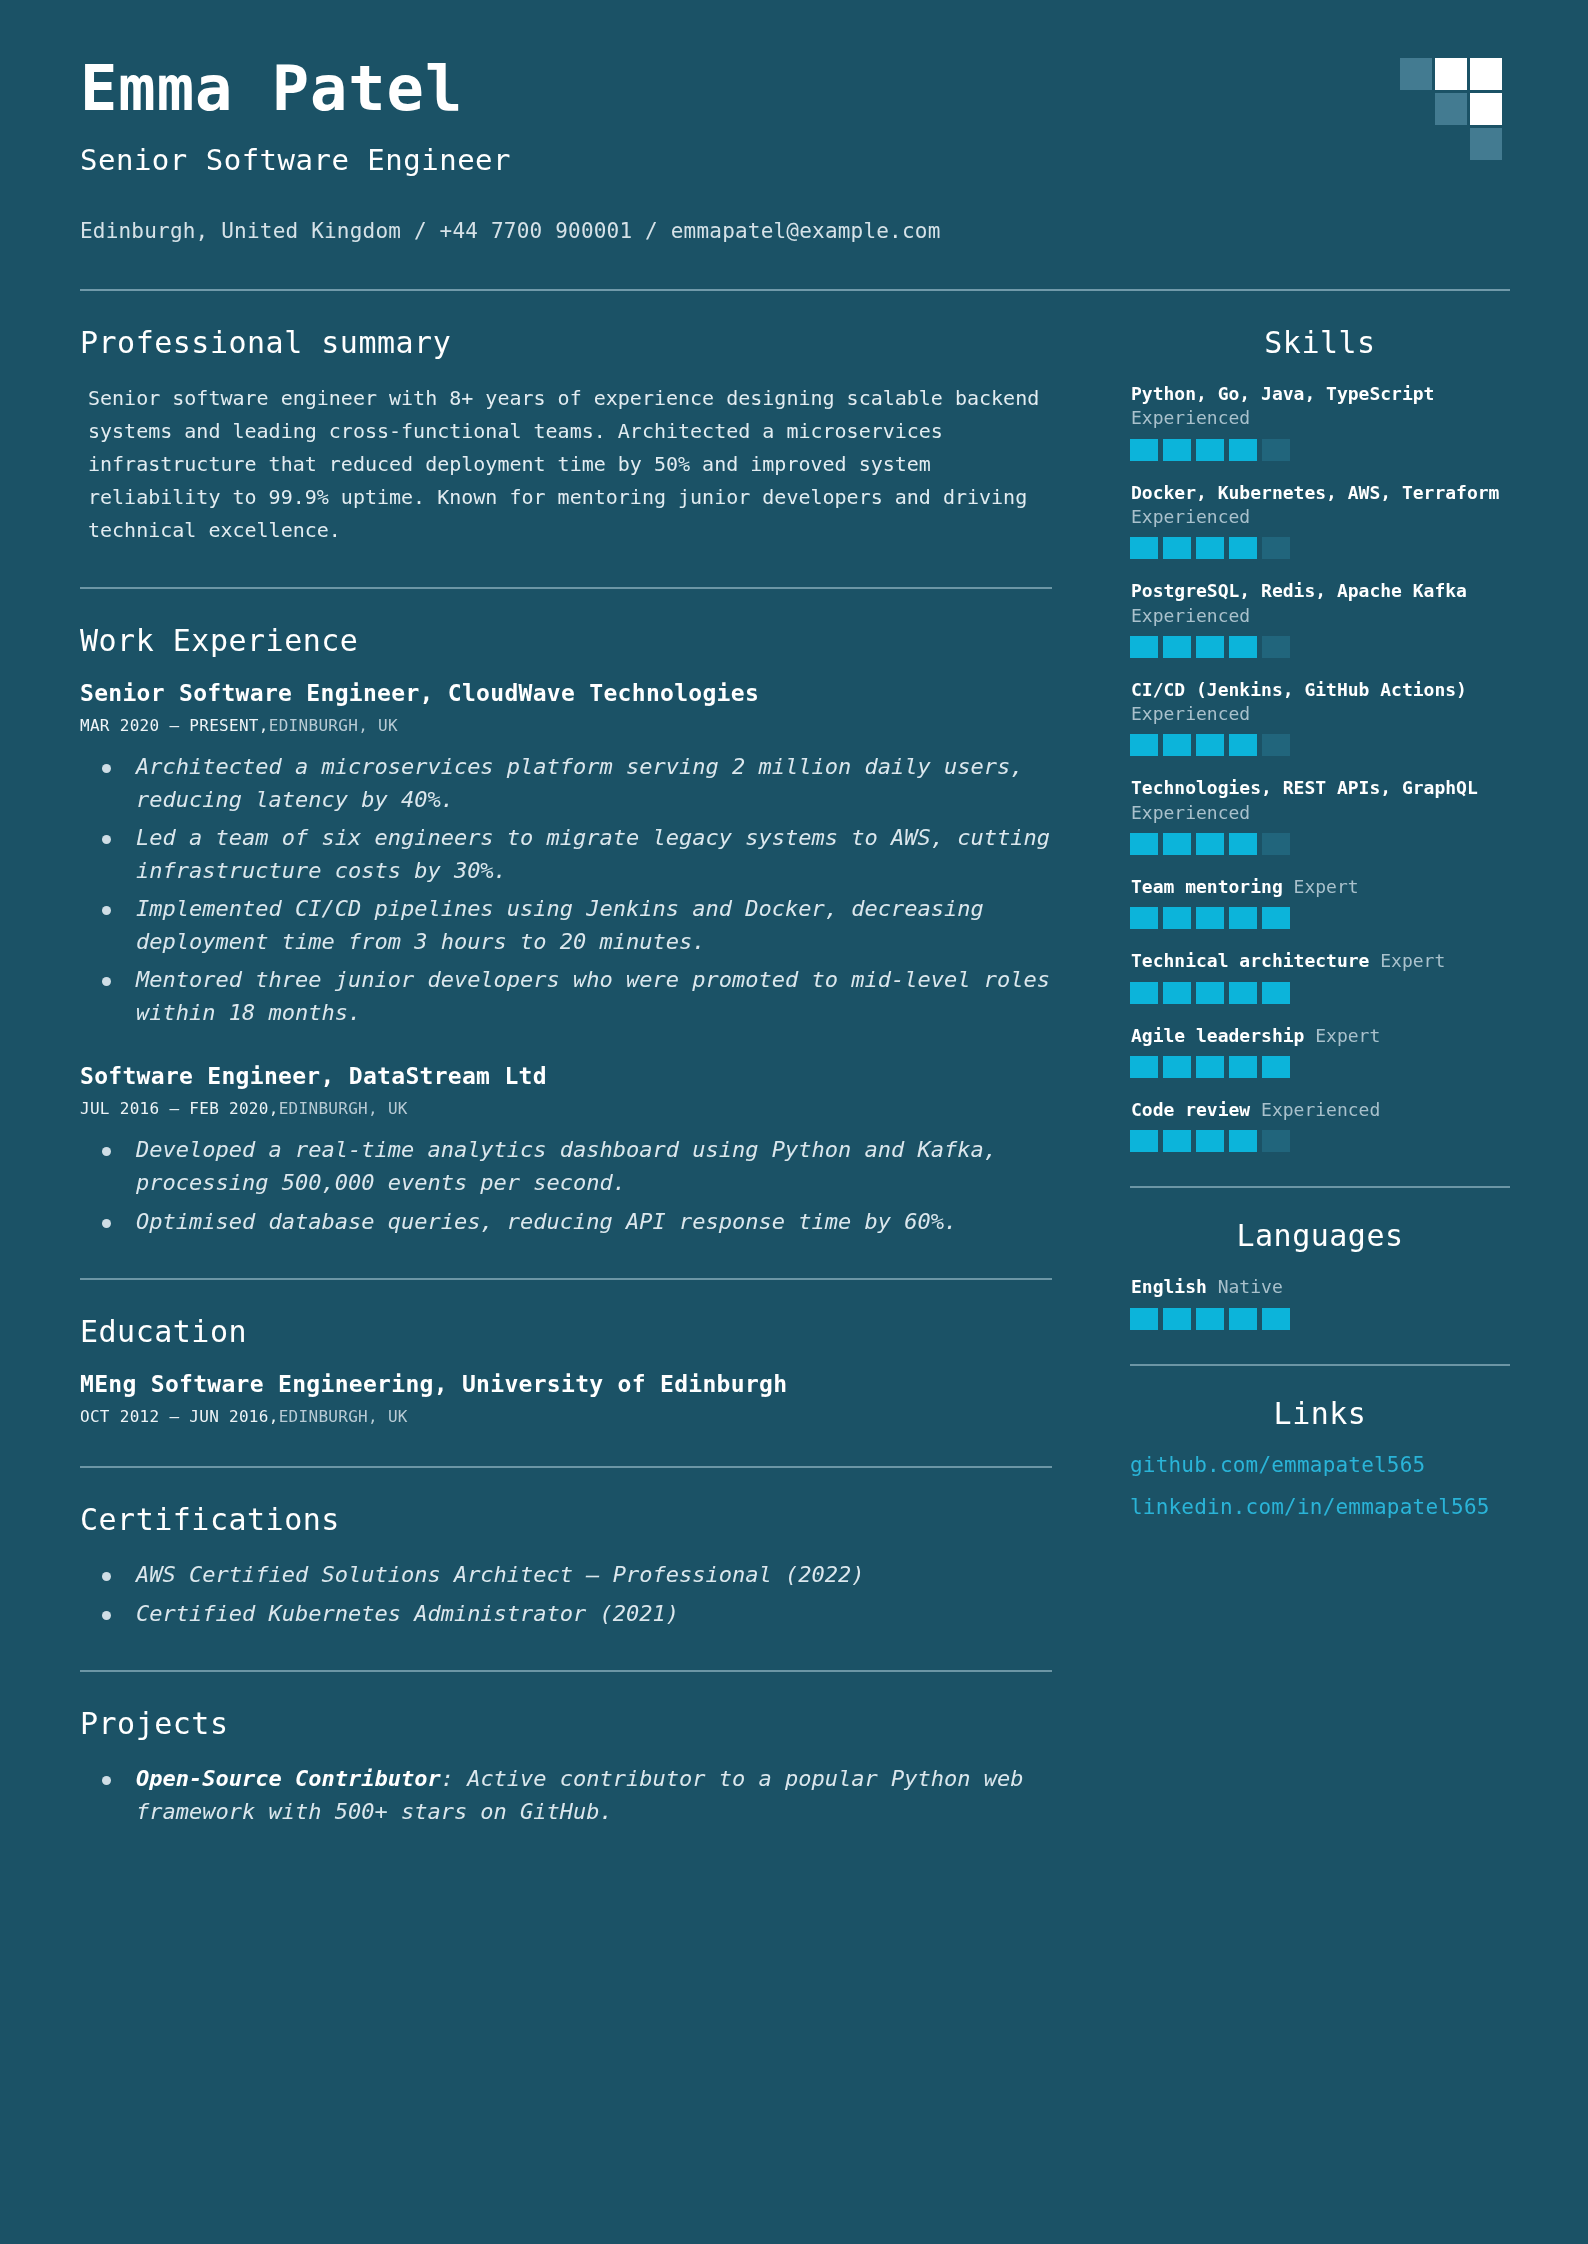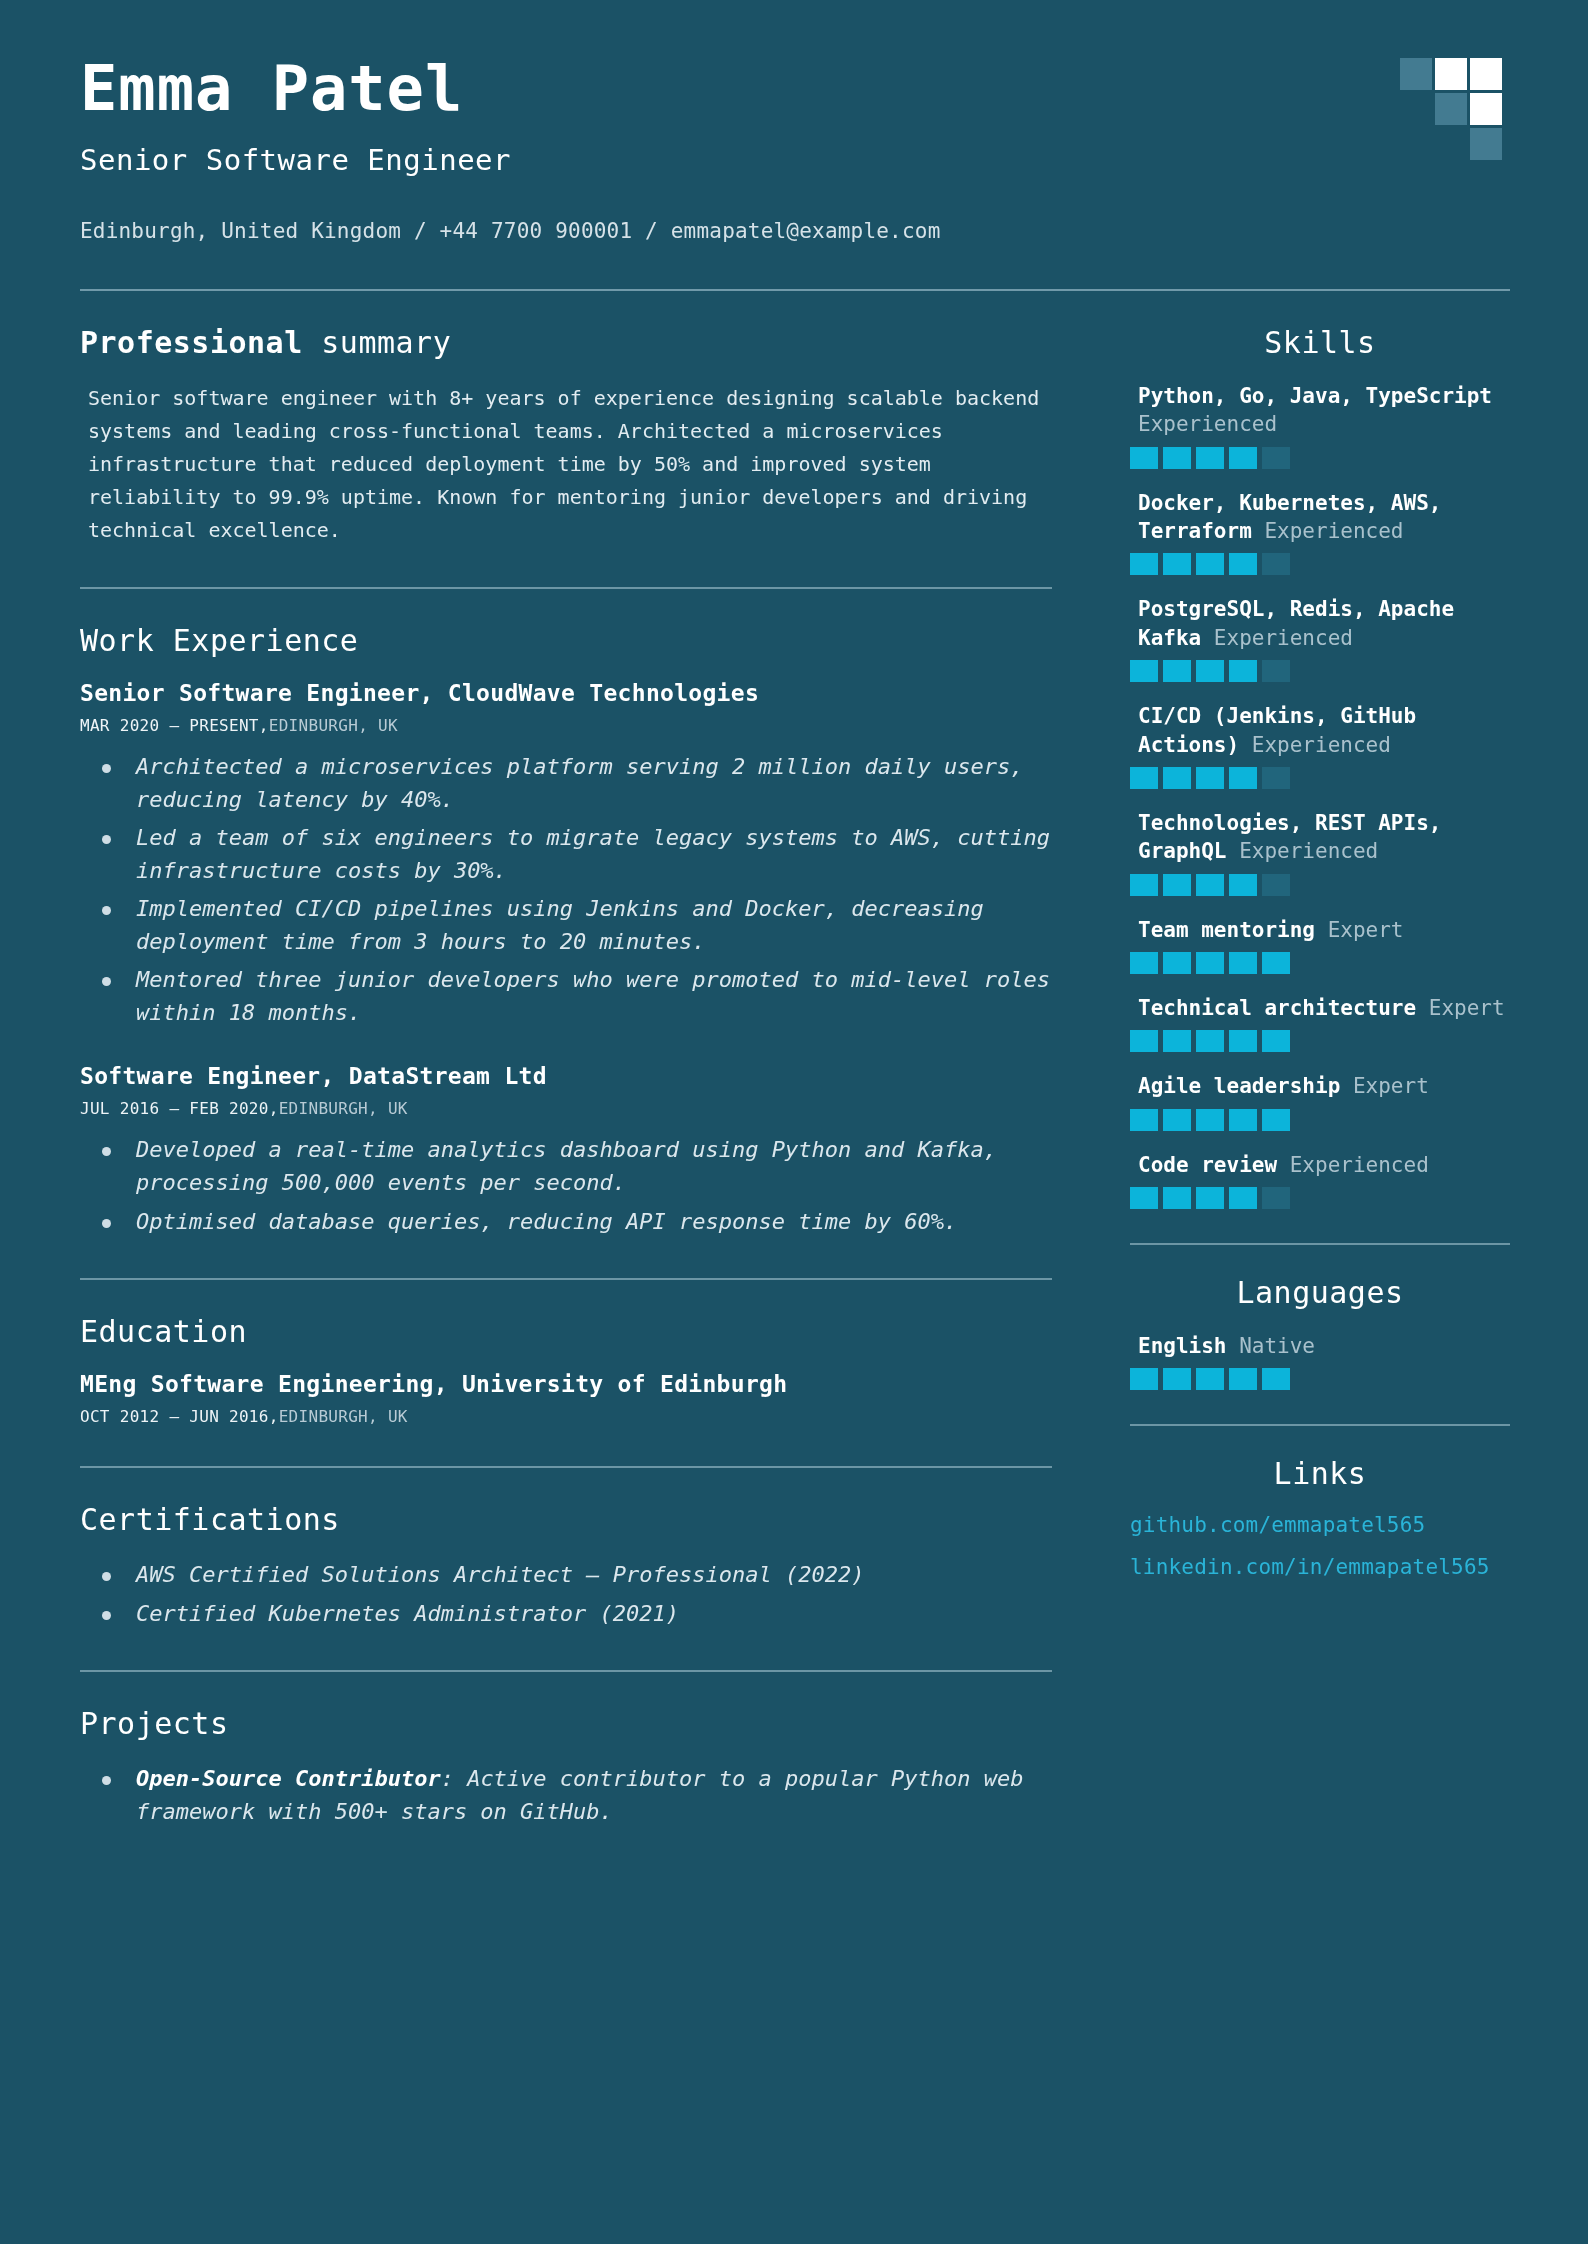--- a/index.html
+++ b/index.html
@@ -94,21 +94,21 @@
   }
 
   
   .sec-title {
     font-size: 30px;
     font-weight: 400;
     letter-spacing: 0.5px;
     color: #ffffff;
     margin: 0 0 22px 0;
   }
-  .sec-title .strong { font-weight: 700; }
+  .sec-title .strong { font-weight: 400; }
   .sec-title .light { font-weight: 400; }
 
   .sec-rule {
     height: 2px;
     background: #8fb3c1;
     opacity: .7;
     margin: 40px 0 34px 0;
   }
   .sec-rule.right-rule { margin: 34px 0 30px 0; }
 
@@ -172,23 +172,23 @@
   .side-title {
     font-size: 30px;
     font-weight: 400;
     color: #ffffff;
     letter-spacing: 0.5px;
     margin: 0 0 22px 0;
     text-align: center;
   }
   .skill { margin-bottom: 20px; }
   .skill-label {
-    font-size: 21px;
+    font-size: 18px;
     line-height: 1.35;
-    margin: 0 0 8px 8px;
+    margin: 0 0 8px 1px;
     color: #ffffff;
   }
   .skill-label .sk-name { font-weight: 700; color: #ffffff; }
   .skill-label .sk-level { font-weight: 400; color: #a9c1cc; }
 
   .rating {
     display: flex;
     gap: 5px;
   }
   .rating .pip {

